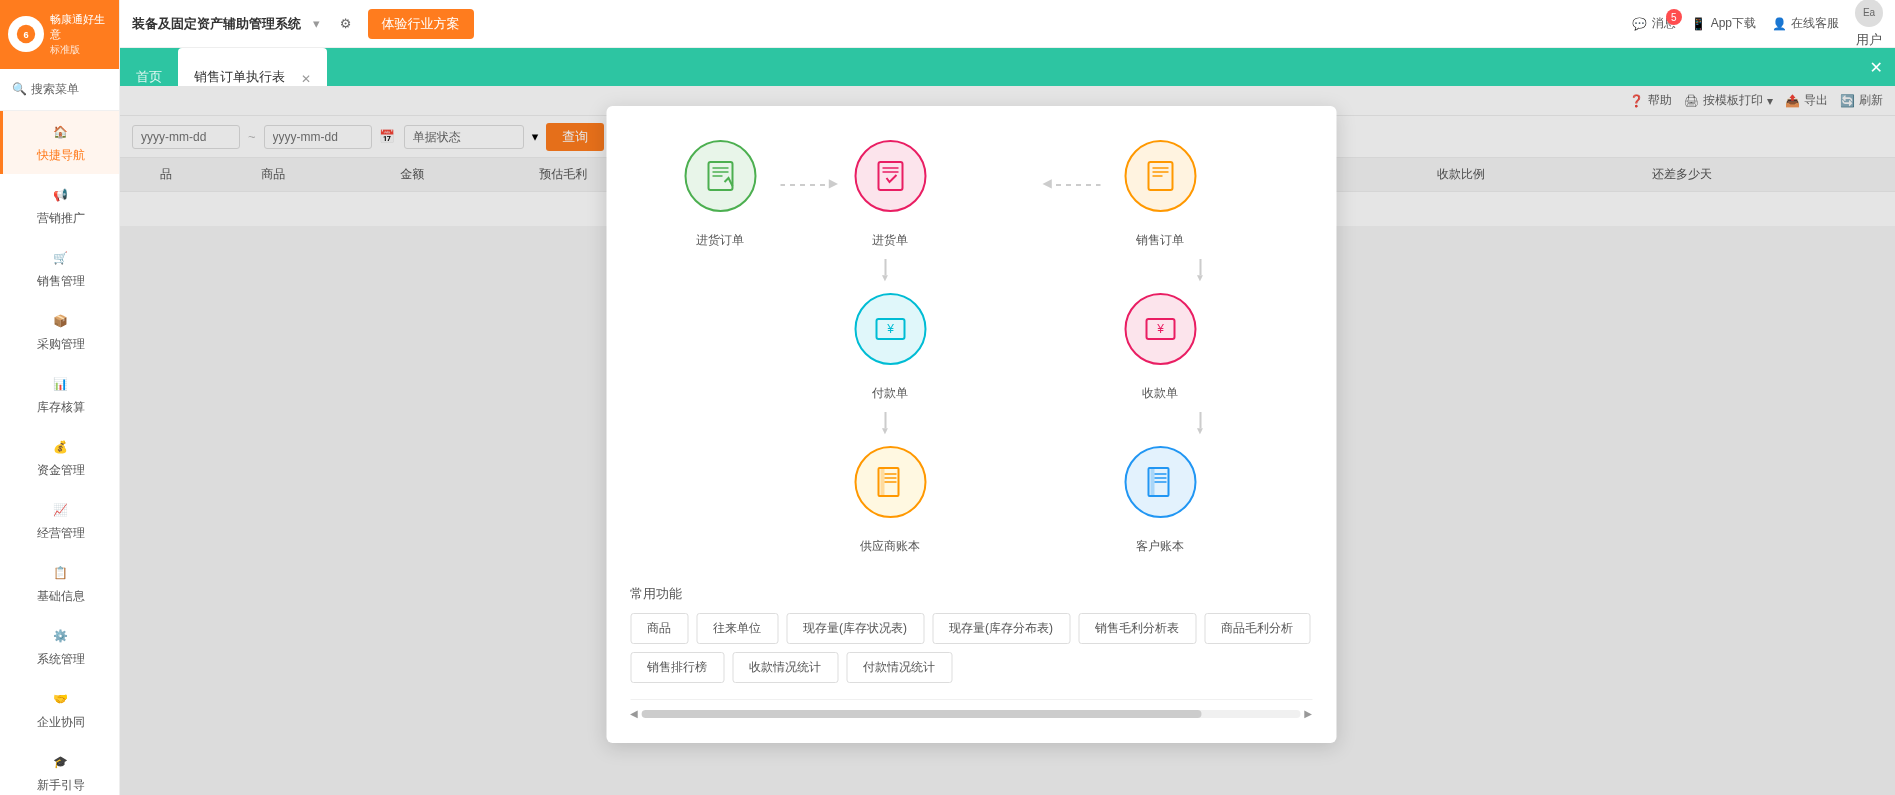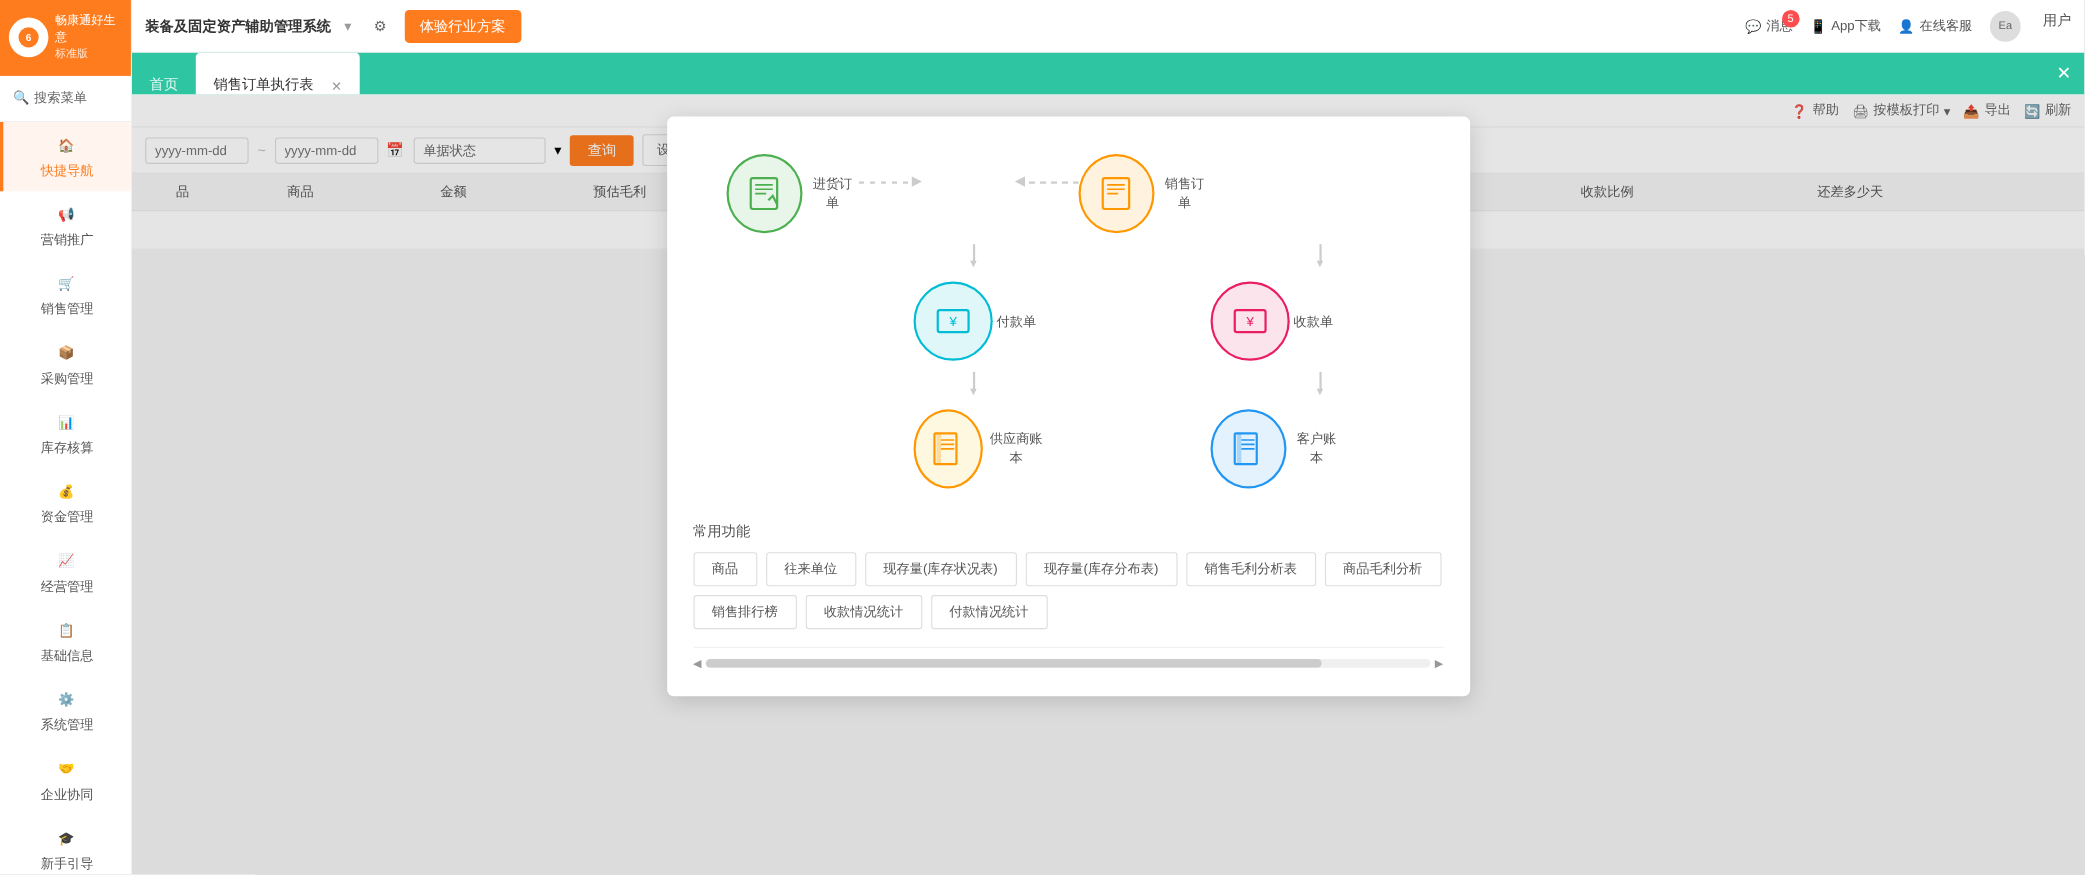--- a/index.html
+++ b/index.html
@@ -26,51 +26,51 @@
 
     
     .topbar { height: 48px; background: white; border-bottom: 1px solid #eee; display: flex; align-items: center; padding: 0 12px; gap: 8px; flex-shrink: 0; }
     .topbar-system-name { font-weight: bold; color: #333; }
     .topbar-dropdown { color: #999; cursor: pointer; padding: 0 4px; }
     .topbar-settings { width: 28px; height: 28px; display: flex; align-items: center; justify-content: center; cursor: pointer; color: #666; }
     .topbar-trial-btn { background: #ff7c1e; color: white; border: none; border-radius: 4px; padding: 6px 14px; cursor: pointer; font-size: 13px; }
     .topbar-actions { display: flex; align-items: center; gap: 16px; margin-left: auto; }
     .topbar-action { display: flex; align-items: center; gap: 4px; color: #555; cursor: pointer; font-size: 12px; position: relative; }
     .topbar-badge { background: #ff4d4f; color: white; border-radius: 50%; width: 16px; height: 16px; font-size: 10px; display: flex; align-items: center; justify-content: center; position: absolute; top: -6px; right: -6px; }
-    .topbar-user { display: flex; gap: 20px; color: #555; cursor: pointer; }
+    .topbar-user { display: flex; align-items: center; gap: 4px; color: #555; cursor: pointer; flex-direction: column; }
     .topbar-avatar { width: 28px; height: 28px; background: #ddd; border-radius: 50%; display: flex; align-items: center; justify-content: center; font-size: 12px; color: #666; overflow: hidden; }
 
     
     .tabbar { height: 38px; background: #2dc5a2; display: flex; align-items: center; padding: 0 0; flex-shrink: 0; }
     .tab { padding: 0 16px; height: 100%; display: flex; align-items: flex-end; cursor: pointer; font-size: 13px; color: rgba(255,255,255,0.85); gap: 6px; }
     .tab.active { background: white; color: #333; border-radius: 4px 4px 0 0; gap: 16px; }
     .tab-close { color: #999; font-size: 12px; cursor: pointer; }
     .tab-close-main { margin-left: auto; padding: 0 12px; color: white; cursor: pointer; font-size: 16px; }
 
     
     .content { flex: 1; background: #f5f5f5; overflow: auto; position: relative; }
     .toolbar-btn { display: flex; align-items: center; gap: 4px; color: #666; cursor: pointer; font-size: 12px; }
-    .filter-date { border: 1px solid #ddd; border-radius: 3px; padding: 4px 8px; font-size: 12px; width: 94px; color: #bbb; }
+    .filter-date { border: 1px solid #ddd; border-radius: 3px; padding: 4px 8px; font-size: 12px; width: 108px; color: #bbb; }
     .filter-select { border: 1px solid #ddd; border-radius: 3px; padding: 4px 8px; font-size: 12px; width: 120px; color: #666; appearance: none; background: white; }
     .filter-btn-search { background: #ff7c1e; color: white; border: none; border-radius: 3px; padding: 5px 16px; cursor: pointer; font-size: 13px; }
     .filter-btn-set { background: white; border: 1px solid #ddd; border-radius: 3px; padding: 5px 12px; cursor: pointer; font-size: 12px; color: #666; }
     .more-conditions { color: #999; font-size: 12px; padding: 4px 8px; cursor: pointer; }
     .table-wrapper { background: white; }
     .data-table { width: 100%; border-collapse: collapse; font-size: 12px; }
     .data-table th { background: #f5f5f5; padding: 8px 10px; text-align: left; color: #555; border-bottom: 1px solid #eee; font-weight: normal; white-space: nowrap; }
     .data-table td { padding: 8px 10px; border-bottom: 1px solid #f5f5f5; color: #333; }
     .no-data { text-align: center; color: #999; padding: 40px; font-size: 13px; }
 
     
     .overlay-backdrop { position: absolute; top: 0; left: 0; right: 0; bottom: 0; background: rgba(0,0,0,0.1); z-index: 100; }
     .modal { position: absolute; top: 20px; left: 50%; transform: translateX(-55%); width: 730px; background: white; border-radius: 6px; box-shadow: 0 4px 20px rgba(0,0,0,0.15); z-index: 101; padding: 24px; }
 
     
     .flow-diagram { display: flex; flex-direction: column; gap: 10px; padding: 10px 0 20px 0; }
-    .flow-item { display: flex; flex-direction: row; align-items: center; gap: 4px; width: 120px; }
+    .flow-item { display: flex; flex-direction: column; align-items: center; gap: 20px; width: 120px; }
     .flow-circle { width: 72px; height: 72px; border-radius: 50%; display: flex; align-items: center; justify-content: center; font-size: 24px; }
     .flow-circle-green { background: #e8f5e9; color: #4caf50; border: 2px solid #4caf50; }
     .flow-circle-red { background: #fce4ec; color: #e91e63; border: 2px solid #e91e63; }
     .flow-circle-purple { background: #f3e5f5; color: #9c27b0; border: 2px solid #9c27b0; }
     .flow-circle-orange { background: #fff3e0; color: #ff9800; border: 2px solid #ff9800; }
     .flow-circle-teal { background: #e0f7fa; color: #00bcd4; border: 2px solid #00bcd4; }
     .flow-circle-pink { background: #fce4ec; color: #e91e63; border: 2px solid #e91e63; }
     .flow-circle-light-orange { background: #fff8e1; color: #ff9800; border: 2px solid #ff9800; }
     .flow-circle-light-blue { background: #e3f2fd; color: #2196f3; border: 2px solid #2196f3; }
     .flow-label { font-size: 12px; color: #555; text-align: center; }
@@ -283,20 +283,31 @@
                   <polyline points="22,24 26,20 30,28" fill="none" stroke="#4caf50" stroke-width="2"></polyline>
                 </svg>
               </div>
               <span class="flow-label">进货订单</span>
             </div>
 
             <div class="flow-arrow-h">
               <div class="flow-arrow-h-line"></div>
             </div>
 
+            <div class="flow-item">
+              <div class="flow-circle flow-circle-red">
+                <svg width="36" height="36" viewBox="0 0 36 36">
+                  <rect x="6" y="4" width="24" height="28" rx="2" fill="none" stroke="#e91e63" stroke-width="2"></rect>
+                  <line x1="10" y1="10" x2="26" y2="10" stroke="#e91e63" stroke-width="1.5"></line>
+                  <line x1="10" y1="14" x2="26" y2="14" stroke="#e91e63" stroke-width="1.5"></line>
+                  <polyline points="14,20 17,24 24,17" fill="none" stroke="#e91e63" stroke-width="2"></polyline>
+                </svg>
+              </div>
+              <span class="flow-label">进货单</span>
+            </div>
 
             <div style="width:100px;"></div>
 
 
             <div class="flow-arrow-h" style="transform:scaleX(-1);">
               <div class="flow-arrow-h-line"></div>
             </div>
 
             <div class="flow-item">
               <div class="flow-circle flow-circle-orange">

